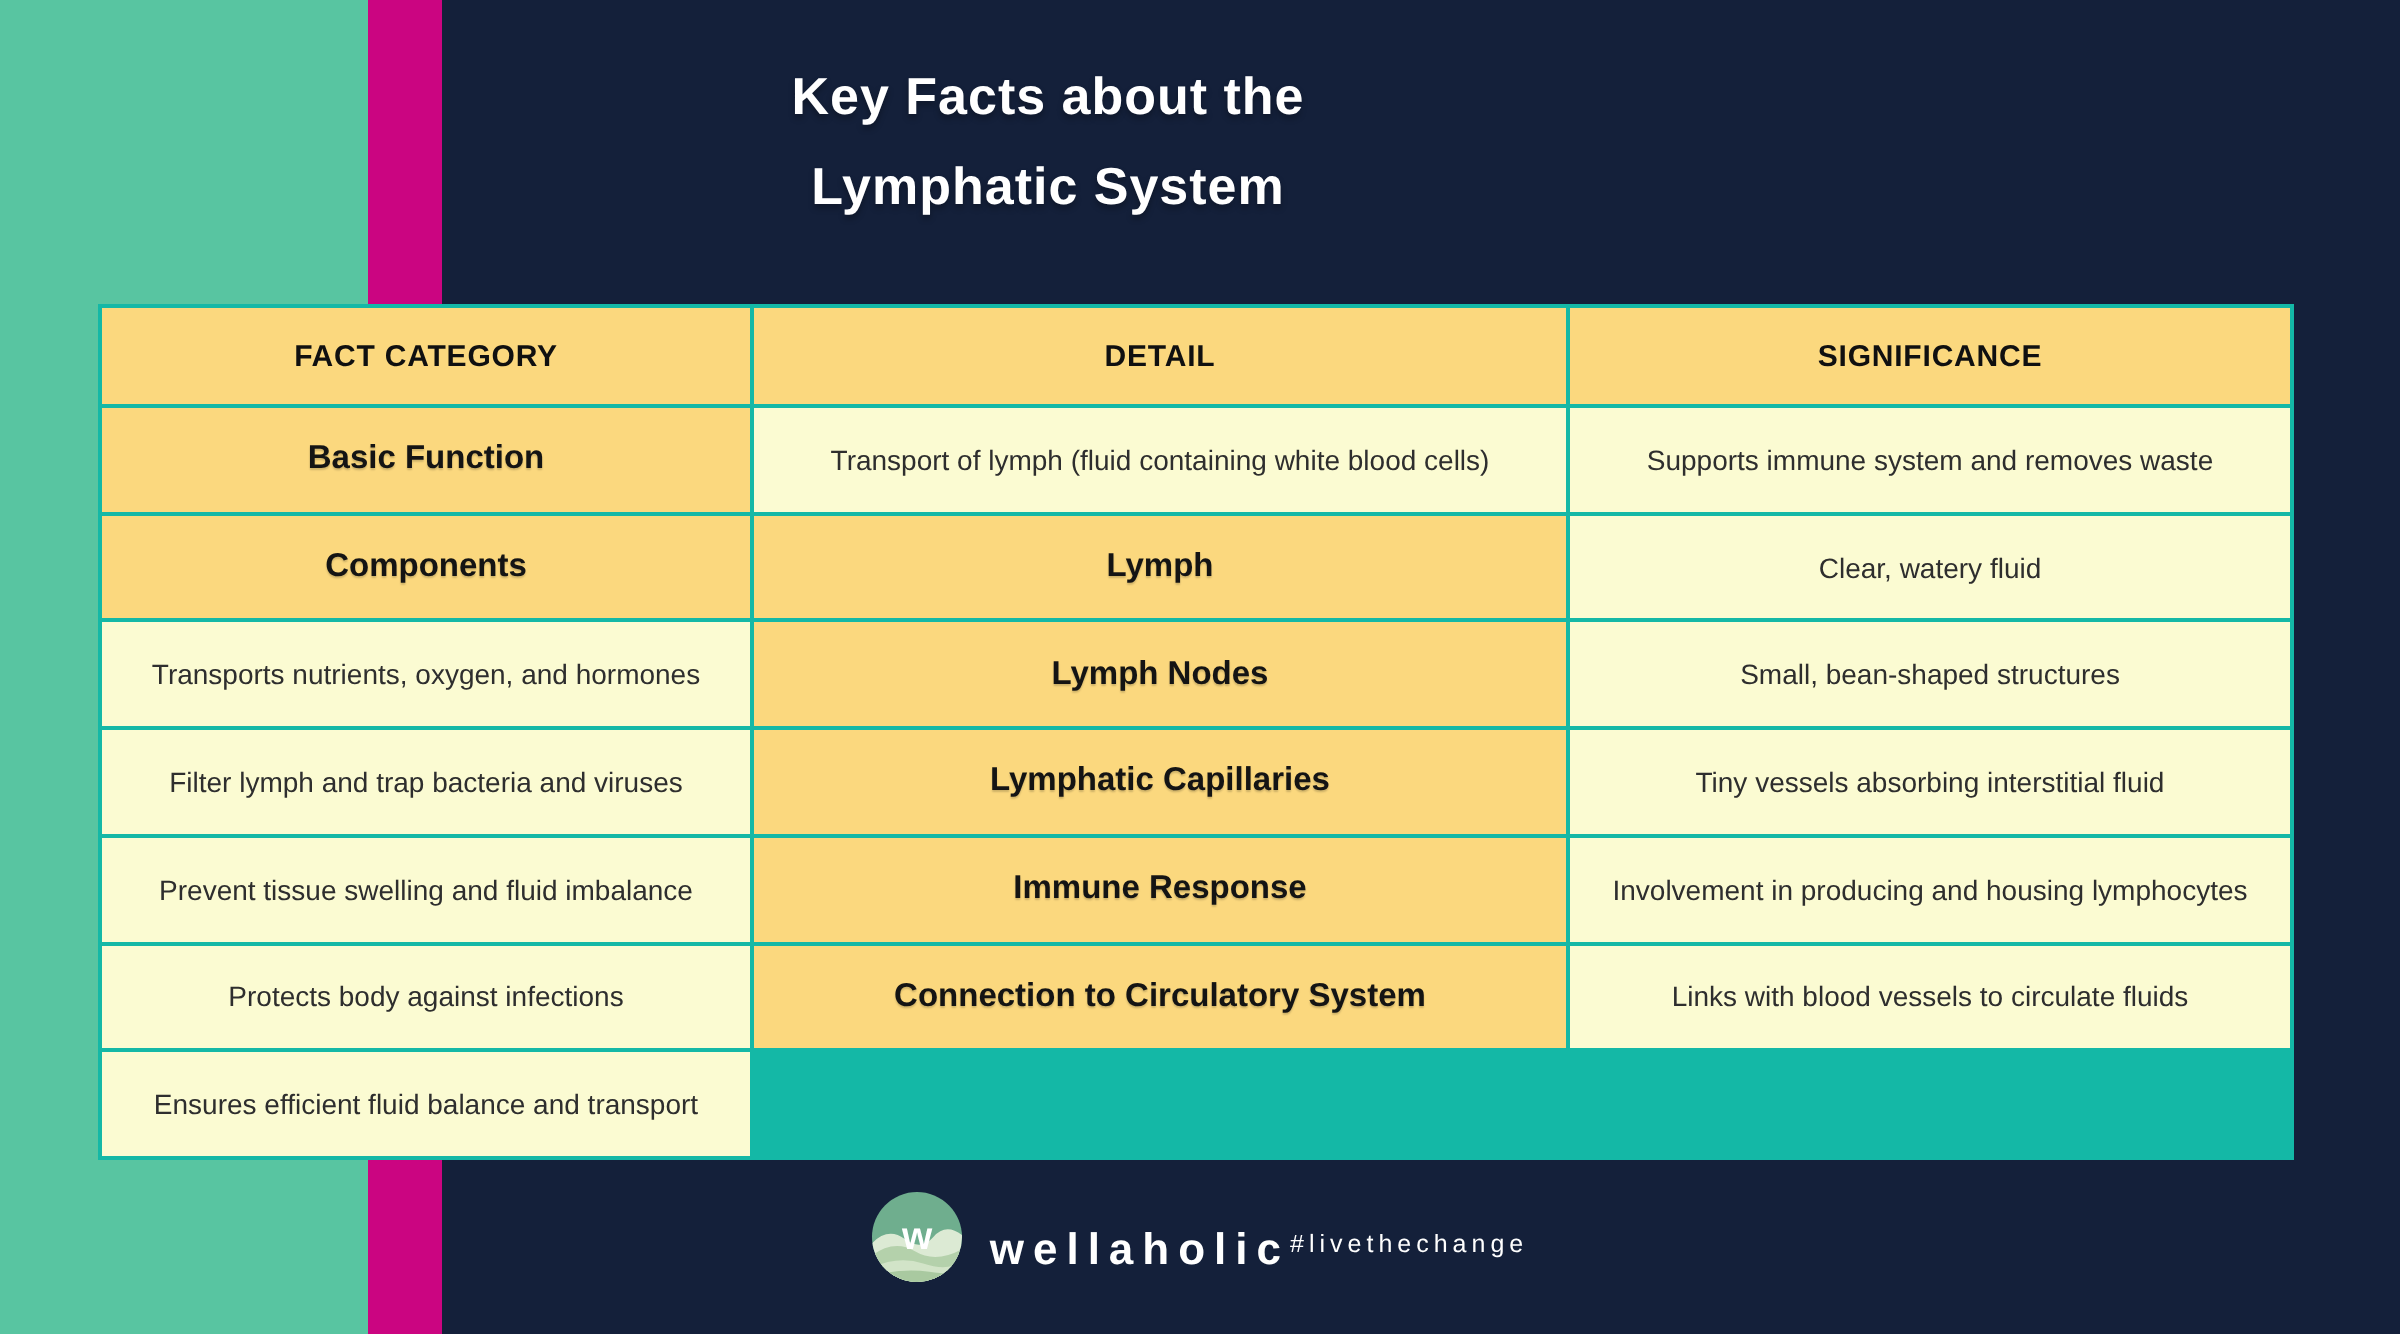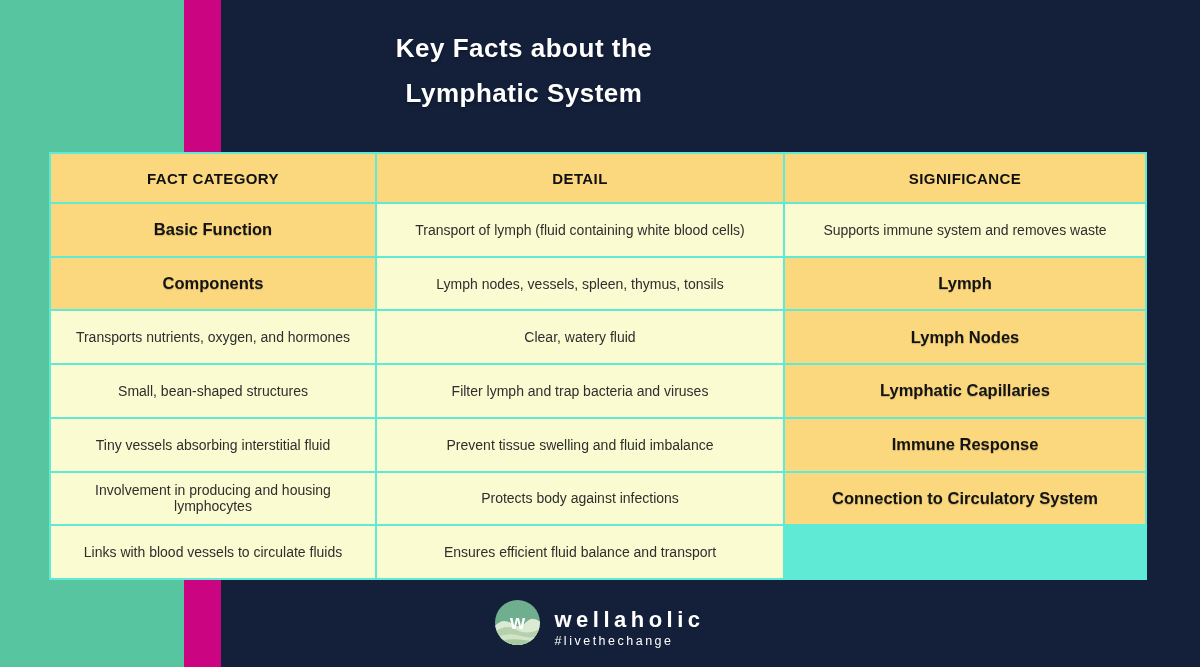--- a/index.html
+++ b/index.html
@@ -33,21 +33,21 @@
   }
 
   
   .facts-table{
     position:absolute;left:49px;top:152px;
     display:grid;
     grid-template-columns:324px 406px 360px;
     grid-template-rows:48px repeat(7, 1fr);
     gap:2px;
     padding:2px;
-    background:#5eead4;
+    background:#14b8a6;
     height:424px;
     box-sizing:content-box;
   }
   .cell{
     display:flex;align-items:center;justify-content:center;
     text-align:center;
     padding:2px 8px;
   }
   .cell.head{
     background:#fbd87e;
@@ -65,21 +65,21 @@
     font-size:14px;color:#2e2e2e;
   }
 
   
   .footer{
     position:absolute;left:0;top:596px;width:1200px;
     display:flex;align-items:center;justify-content:center;
   }
   .footer-inner{display:flex;align-items:center;}
   .logo-circle{width:45px;height:45px;display:block;}
-  .brand-text{margin-left:14px;display:flex;flex-direction:column;margin-top:12px;}
+  .brand-text{margin-left:14px;display:flex;flex-direction:row;margin-top:12px;}
   .brand-name{
     color:#ffffff;font-weight:700;font-size:22px;
     letter-spacing:4.5px;line-height:24px;
   }
   .brand-tagline{
     color:#ffffff;font-weight:400;font-size:12.5px;
     letter-spacing:2.5px;line-height:14px;margin-top:2px;
   }
 </style>
 </head>
@@ -99,25 +99,24 @@
 
     <div class="cell head">FACT CATEGORY</div>
     <div class="cell head">DETAIL</div>
     <div class="cell head">SIGNIFICANCE</div>
 
     <div class="cell category">Basic Function</div>
     <div class="cell data">Transport of lymph (fluid containing white blood cells)</div>
     <div class="cell data">Supports immune system and removes waste</div>
 
     <div class="cell category">Components</div>
-    <div class="cell data">Lymph nodes, vessels, spleen, thymus, tonsils</div>
 
     <div class="cell category">Lymph</div>
+    <div class="cell data">Clear, watery fluid</div>
     <div class="cell data">Transports nutrients, oxygen, and hormones</div>
-    <div class="cell data">Clear, watery fluid</div>
 
     <div class="cell category">Lymph Nodes</div>
     <div class="cell data">Small, bean-shaped structures</div>
     <div class="cell data">Filter lymph and trap bacteria and viruses</div>
 
     <div class="cell category">Lymphatic Capillaries</div>
     <div class="cell data">Tiny vessels absorbing interstitial fluid</div>
     <div class="cell data">Prevent tissue swelling and fluid imbalance</div>
 
     <div class="cell category">Immune Response</div>

